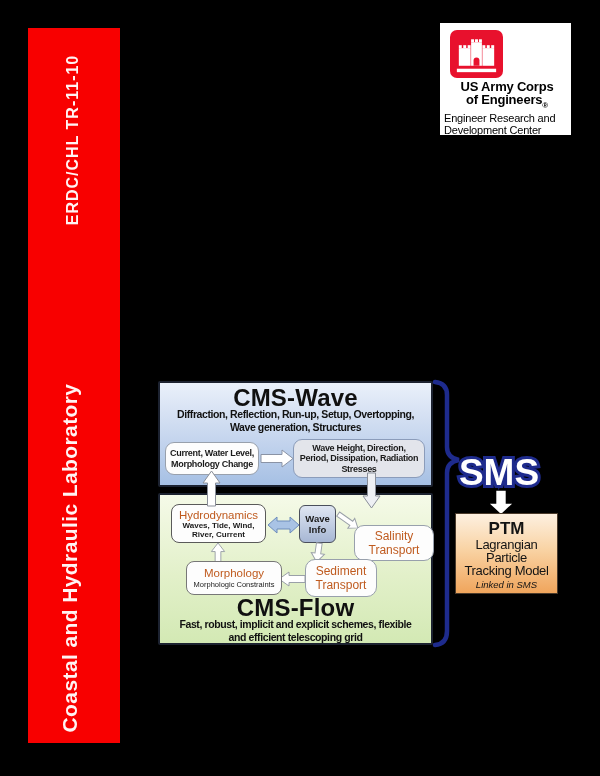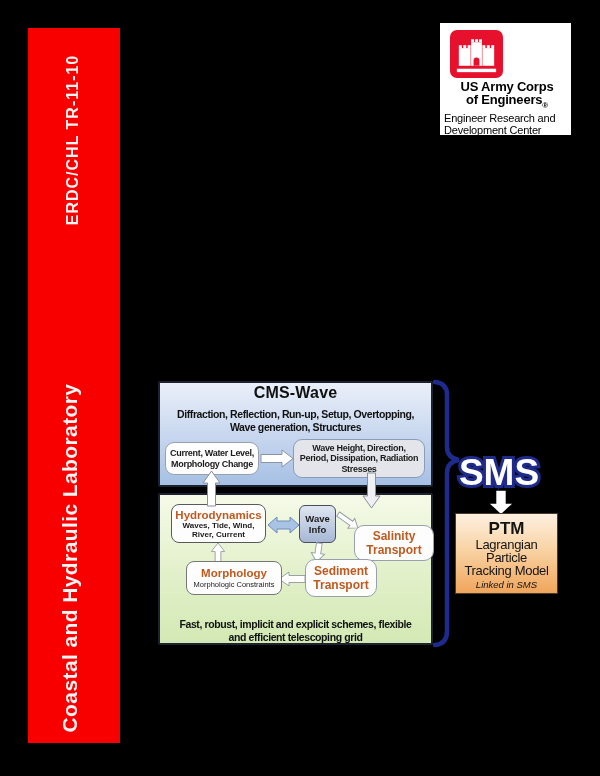--- a/index.html
+++ b/index.html
@@ -24,29 +24,29 @@
   .logo-reg{font-size:8px;vertical-align:sub;}
   .logo-small{font-size:11px;line-height:12px;letter-spacing:-0.2px;}
   
   .diagram{left:152px;top:375px;width:448px;height:285px;}
   .panel{position:absolute;border:2px solid #1c2230;box-sizing:border-box;border-radius:2px;}
   .cms-wave{left:6px;top:6px;width:275px;height:106px;
     background:linear-gradient(180deg,#eaf0fa 0%,#ccdaf0 45%,#a6c0e4 100%);}
   .cms-flow{left:6px;top:118px;width:275px;height:152px;
     background:linear-gradient(180deg,#f5fae8 0%,#e2f0c9 55%,#d3e9b4 100%);}
   .panel-title{position:absolute;left:0;width:100%;text-align:center;color:#101010;
-    font-size:16px;font-weight:600;letter-spacing:0.2px;}
+    font-size:24px;font-weight:600;letter-spacing:0.2px;}
   .panel-sub{position:absolute;left:0;width:100%;text-align:center;color:#111;
     font-size:10.5px;font-weight:bold;letter-spacing:-0.4px;white-space:nowrap;}
   .mini{position:absolute;box-sizing:border-box;display:flex;flex-direction:column;
     justify-content:center;text-align:center;background:#fdfdfd;
     border:1.2px solid #98a0ac;border-radius:9px;color:#1a1a1a;}
   .mini .ln{white-space:nowrap;}
   .t9{font-size:9px;font-weight:bold;line-height:10.5px;letter-spacing:-0.3px;}
-  .accent{color:#bf5a1e;font-weight:bold;}
+  .accent{color:#bf5a1e;font-weight:normal;}
   .arrow-svg{position:absolute;overflow:visible;}
   .gap-arrow{z-index:6;}
   .sms-wrap{left:297px;top:72px;width:100px;height:48px;z-index:4;}
   .ptm{left:303px;top:138px;width:103px;height:81px;box-sizing:border-box;
     border:1.5px solid #4a3a2a;text-align:center;color:#141414;
     background:linear-gradient(180deg,#fdf0e0 0%,#f9d3a4 45%,#f0a55c 100%);}
   .ptm-title{font-size:17px;font-weight:600;margin-top:6px;line-height:18px;}
   .ptm-line{font-size:13px;font-weight:normal;line-height:13px;letter-spacing:-0.3px;}
   .ptm-italic{font-size:9.5px;font-style:italic;line-height:13px;margin-top:1px;}
 </style>
@@ -162,20 +162,21 @@
 
     <svg class="arrow-svg" style="left:50px;top:48px;" width="16" height="19" viewBox="0 0 16 20">
       <polygon points="8,0 15,9 11,9 11,20 5,20 5,9 1,9" fill="#ffffff" stroke="#9aa0a8" stroke-width="1"></polygon>
     </svg>
 
     <div class="mini" style="left:26px;top:66px;width:96px;height:34px;border-color:#777;border-radius:8px;">
       <div class="ln accent" style="font-size:11.5px;line-height:13px;">Morphology</div>
       <div class="ln" style="font-size:7.5px;line-height:9px;font-weight:normal;">Morphologic Constraints</div>
     </div>
 
+    <div class="panel-title" style="top:99px;">CMS-Flow</div>
     <div class="panel-sub" style="top:123px;">Fast, robust, implicit and explicit schemes, flexible</div>
     <div class="panel-sub" style="top:136px;">and efficient telescoping grid</div>
   </div>
 
   <svg class="arrow-svg" style="left:278px;top:4px;" width="34" height="272" viewBox="0 0 34 272">
     <path d="M5,3 Q17,4 17,16 L17,68 Q17,79 29,81 Q17,83 17,94 L17,252 Q17,265 5,266" fill="none" stroke="#1e2b8d" stroke-width="4.5" stroke-linecap="round"></path>
   </svg>
 
   <svg class="abs sms-wrap" width="100" height="48" viewBox="0 0 100 48">
     <text x="50" y="38" text-anchor="middle" font-family="Liberation Sans, sans-serif" font-size="37" font-weight="bold" fill="#ffffff" stroke="#1e2b8d" stroke-width="6" paint-order="stroke">SMS</text>

